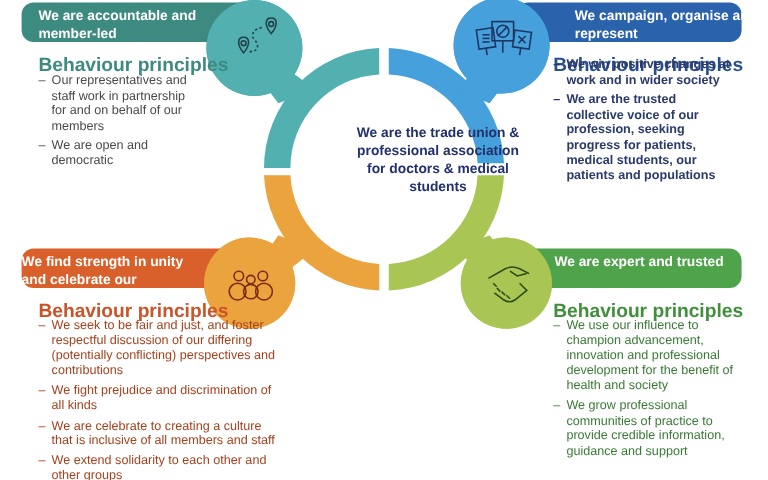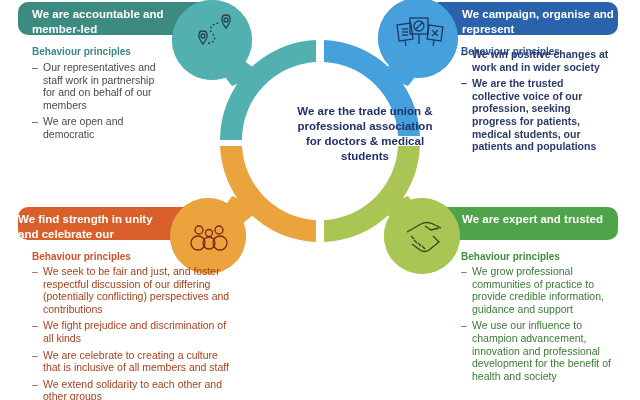--- a/index.html
+++ b/index.html
@@ -3,21 +3,21 @@
 <meta charset="utf-8">
 <style>
   * { box-sizing: border-box; margin: 0; padding: 0; }
   html, body { width: 640px; height: 400px; overflow: hidden; background: #ffffff; }
   body { position: relative; font-family: "Liberation Sans", "DejaVu Sans", sans-serif; }
   #art { position: absolute; left: 0; top: 0; width: 640px; height: 400px; }
   .hdr {
     position: absolute; color: #ffffff; font-weight: bold; font-size: 11.5px; line-height: 15px;
     padding: 5px 0 0 14px; border-radius: 0 10px 10px 0;
   }
-  .bp-title { position: absolute; font-weight: bold; font-size: 10px; text-align: right; }
+  .bp-title { position: absolute; font-weight: bold; font-size: 16px; text-align: right; }
   .bp-list { position: absolute; list-style: none; font-size: 10.5px; line-height: 12.6px; }
   .bp-list li { position: relative; padding-left: 11px; margin-bottom: 4px; }
   .bp-list li::before { content: "\2013"; position: absolute; left: 0; top: 0; }
   .center-text {
     position: absolute; left: 262px; top: 104px; width: 150px; text-align: center;
     font-weight: bold; font-size: 11.5px; line-height: 15px; color: #22306b; margin-left: 28px;
   }
 </style>
 </head>
 <body>
@@ -103,21 +103,21 @@
 
 <div class="hdr" style="left:18px; top:2px; width:170px; height:30px;">
   <span>We are accountable and member-led</span>
 </div>
 <div class="bp-title" style="left:32px; top:46px; color:#3d8a80;">Behaviour principles</div>
 <ul class="bp-list" style="left:32px; top:61px; width:130px; color:#4a4a4a;">
   <li>Our representatives and staff work in partnership for and on behalf of our members</li>
   <li>We are open and democratic</li>
 </ul>
 
-<div class="hdr" style="left:448px; top:2px; width:170px; height:19px; padding-left:14px;">
+<div class="hdr" style="left:465px; top:2px; width:170px; height:19px; padding-left:14px;">
   <span>We campaign, organise and represent</span>
 </div>
 <div class="bp-title" style="left:461px; top:46px; color:#2a4f8f;">Behaviour principles</div>
 <ul class="bp-list" style="left:461px; top:48px; width:150px; color:#2a3a6a;font-weight:bold;">
   <li>We win positive changes at work and in wider society</li>
   <li>We are the trusted collective voice of our profession, seeking progress for patients, medical students, our patients and populations</li>
 </ul>
 
 <div class="hdr" style="left:4px; top:207px; width:160px; height:33px;">
   <span>We find strength in unity and celebrate our diversity</span>
@@ -128,15 +128,15 @@
   <li>We fight prejudice and discrimination of all kinds</li>
   <li>We are celebrate to creating a culture that is inclusive of all members and staff</li>
   <li>We extend solidarity to each other and other groups</li>
 </ul>
 
 <div class="hdr" style="left:448px; top:207px; width:170px; height:33px; ">
   <span>We are expert and trusted</span>
 </div>
 <div class="bp-title" style="left:461px; top:251px; color:#3f8f3b;">Behaviour principles</div>
 <ul class="bp-list" style="left:461px; top:265px; width:150px; color:#3a7a36;">
+  <li>We use our influence to champion advancement, innovation and professional development for the benefit of health and society</li>
   <li>We grow professional communities of practice to provide credible information, guidance and support</li>
-  <li>We use our influence to champion advancement, innovation and professional development for the benefit of health and society</li>
 </ul>
 
 </body></html>

